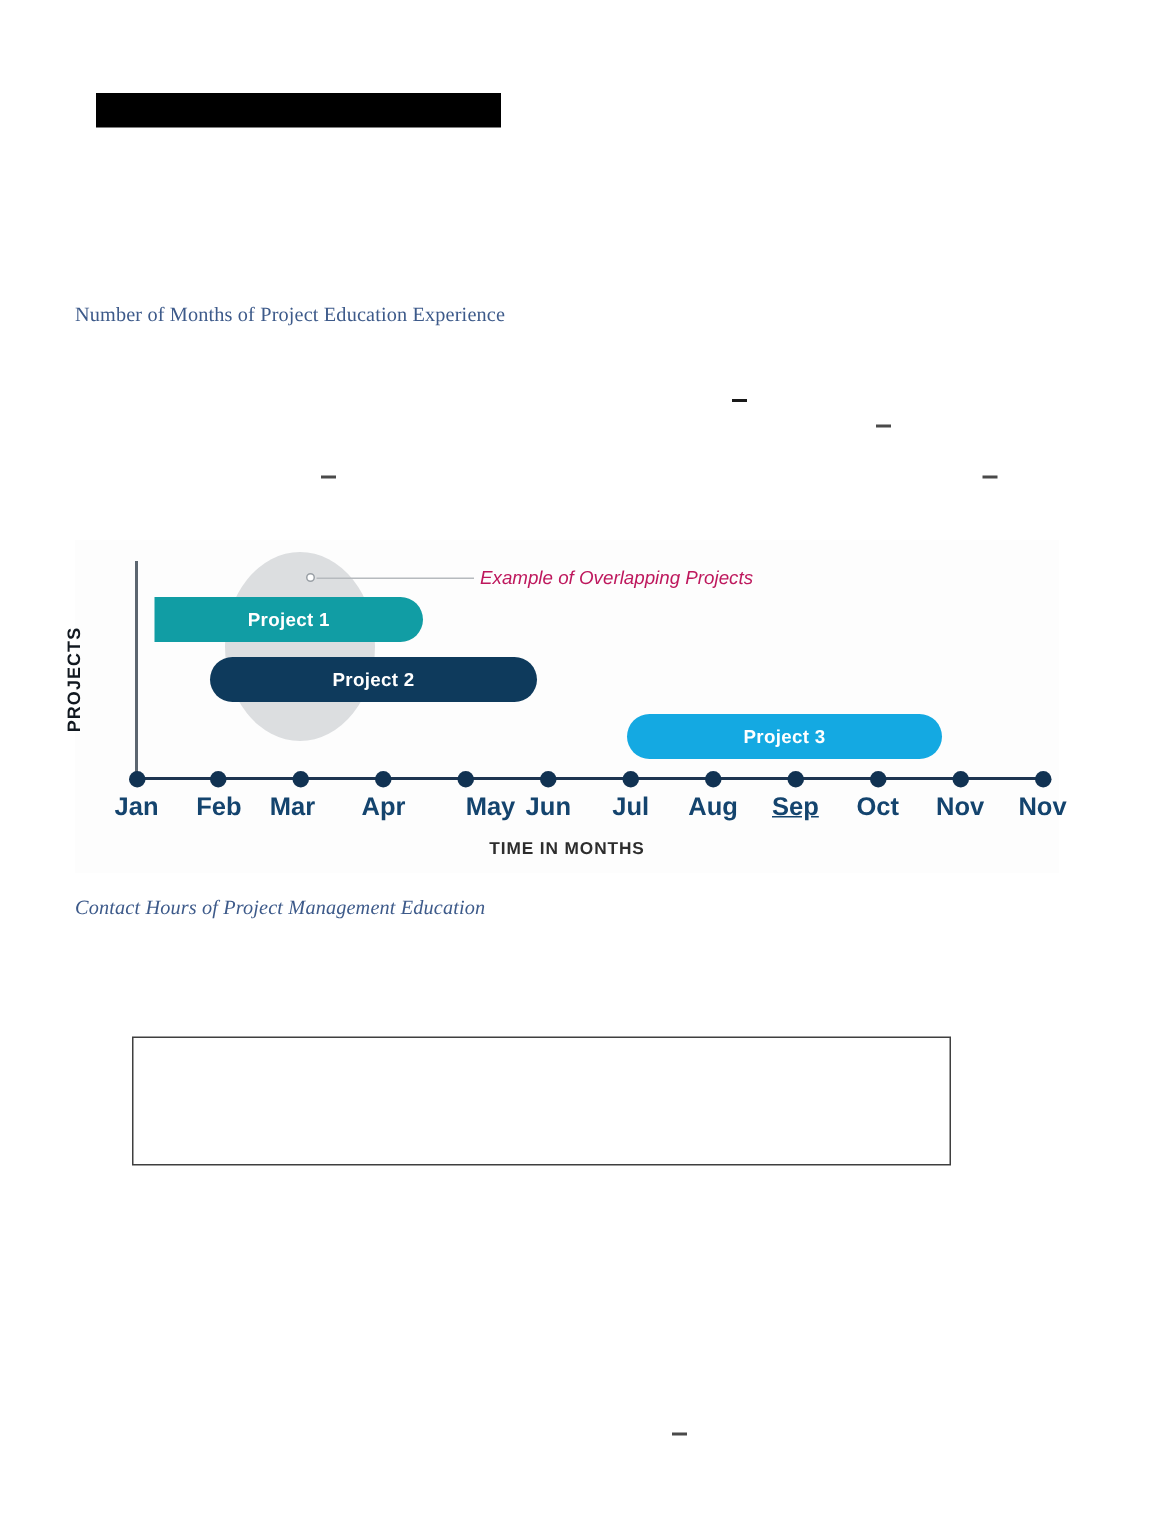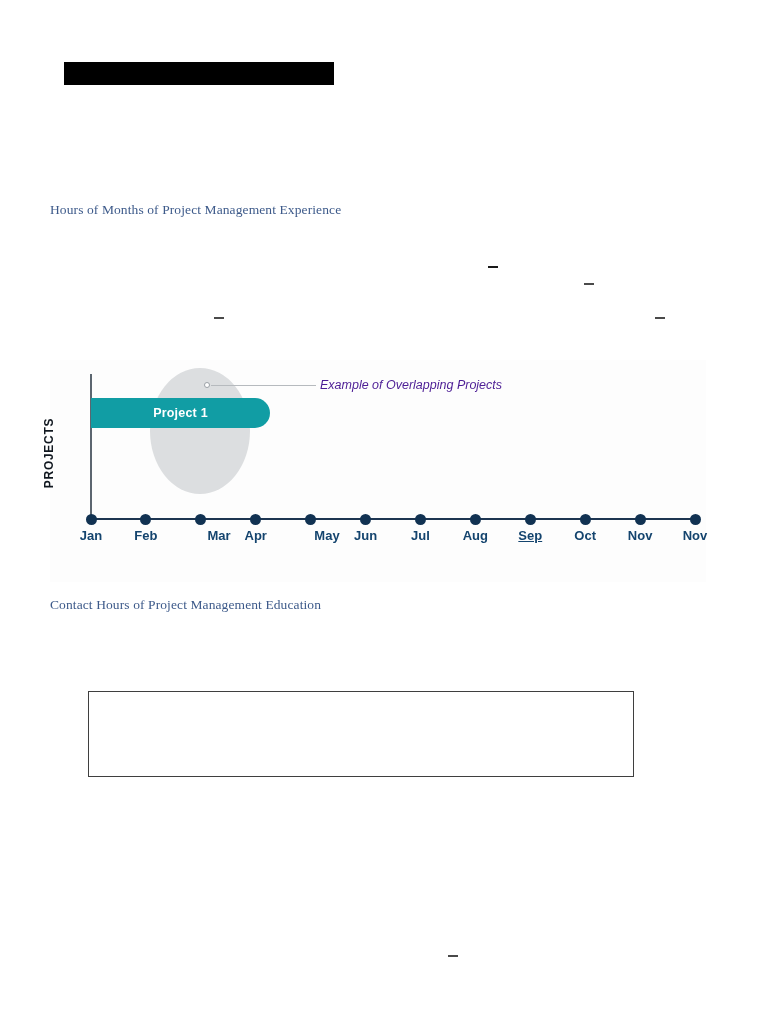--- a/index.html
+++ b/index.html
@@ -28,21 +28,21 @@
   
   .field-label {
     position: absolute;
     font-family: "Liberation Serif", serif;
     font-size: 13.5px;
     letter-spacing: 0.1px;
     color: #3d5a8a;
     white-space: nowrap;
   }
   .field-label-experience { left: 50px; top: 202px; }
-  .field-label-education  { left: 50px; top: 597px; }
+  .field-label-education  { left: 50px; top: 597px; font-style: italic; }
 
   
   .dash-mark {
     position: absolute;
     height: 2px;
     background: #4a4a4a;
   }
   .dash-1 { left: 214px; top: 317px; width: 10px; }
   .dash-2 { left: 488px; top: 266px; width: 10px; background: #1a1a1a; height: 2px; }
   .dash-3 { left: 584px; top: 283px; width: 10px; }
@@ -109,21 +109,21 @@
     height: 11px;
     border-radius: 50%;
     background: #113252;
     top: 154px;
     margin-left: -5.5px;
   }
 
   .tick-label {
     position: absolute;
     top: 168px;
-    font-size: 13px;
+    font-size: 17px;
     font-weight: bold;
     color: #14446e;
     transform: translateX(-50%);
     white-space: nowrap;
   }
 
   .axis-x-title {
     position: absolute;
     left: 0;
     top: 200px;
@@ -163,50 +163,51 @@
     width: 105px;
     height: 1.2px;
     background: #b6babe;
   }
   .callout-text {
     position: absolute;
     left: 270px;
     top: 18px;
     font-size: 12.5px;
     font-style: italic;
-    color: #4c1d95;
+    color: #be185d;
     white-space: nowrap;
   }
 
   .gantt-bar {
     position: absolute;
     height: 30px;
     border-radius: 15px;
     display: flex;
     align-items: center;
     justify-content: center;
     color: #ffffff;
     font-size: 12.5px;
     font-weight: bold;
     letter-spacing: 0.2px;
   }
   .gantt-bar.flat-left {
     border-top-left-radius: 0;
     border-bottom-left-radius: 0;
+    margin-left: 12px;
   }
   .bar-project-1 { left: 41px;  top: 38px;  width: 179px; background: #119DA4; }
   .bar-project-2 { left: 90px;  top: 78px;  width: 218px; background: #0E3A5C; }
   .bar-project-3 { left: 368px; top: 116px; width: 210px; background: #14A9E2; }
 </style>
 </head>
 <body>
 
 <div class="redaction-bar"></div>
 
-<div class="field-label field-label-experience">Hours of Months of Project Management Experience</div>
+<div class="field-label field-label-experience">Number of Months of Project Education Experience</div>
 
 <div class="dash-mark dash-1"></div>
 <div class="dash-mark dash-2"></div>
 <div class="dash-mark dash-3"></div>
 <div class="dash-mark dash-4"></div>
 
 <div class="gantt-figure">
 
   <div class="axis-y-title">PROJECTS</div>
 
@@ -215,50 +216,57 @@
   <div class="overlap-ellipse"></div>
 
   <div class="callout-dot"></div>
   <div class="callout-line"></div>
   <div class="callout-text">Example of Overlapping Projects</div>
 
   <div class="gantt-bar bar-project-1 flat-left">
     <span>Project 1</span>
   </div>
 
-
+  <div class="gantt-bar bar-project-2">
+    <span>Project 2</span>
+  </div>
+
+  <div class="gantt-bar bar-project-3">
+    <span>Project 3</span>
+  </div>
 
   <div class="axis-x-line"></div>
 
   <div id="x-axis-ticks">
       <div class="tick-dot" style="left: 41px;"></div>
       <div class="tick-label" style="left: 41px;">Jan</div>
       <div class="tick-dot" style="left: 95.9091px;"></div>
       <div class="tick-label" style="left: 95.9091px;">Feb</div>
       <div class="tick-dot" style="left: 150.818px;"></div>
-      <div class="tick-label" style="left: 169px; text-align: right;">Mar</div>
+      <div class="tick-label" style="left: 145px; text-align: right;">Mar</div>
       <div class="tick-dot" style="left: 205.727px;"></div>
       <div class="tick-label" style="left: 205.727px;">Apr</div>
       <div class="tick-dot" style="left: 260.636px;"></div>
       <div class="tick-label" style="left: 277px;">May</div>
       <div class="tick-dot" style="left: 315.545px;"></div>
       <div class="tick-label" style="left: 315.545px;">Jun</div>
       <div class="tick-dot" style="left: 370.455px;"></div>
       <div class="tick-label" style="left: 370.455px;">Jul</div>
       <div class="tick-dot" style="left: 425.364px;"></div>
       <div class="tick-label" style="left: 425.364px;">Aug</div>
       <div class="tick-dot" style="left: 480.273px;"></div>
       <div class="tick-label" style="left: 480.273px; text-decoration: underline;">Sep</div>
       <div class="tick-dot" style="left: 535.182px;"></div>
       <div class="tick-label" style="left: 535.182px;">Oct</div>
       <div class="tick-dot" style="left: 590.091px;"></div>
       <div class="tick-label" style="left: 590.091px;">Nov</div>
       <div class="tick-dot" style="left: 645px;"></div>
       <div class="tick-label" style="left: 645px;">Nov</div>
     </div>
 
+  <div class="axis-x-title">TIME IN MONTHS</div>
 </div>
 
 <div class="field-label field-label-education">Contact Hours of Project Management Education</div>
 
 <div class="answer-box"></div>
 
 <div class="dash-mark dash-5"></div>
 
 </body></html>

